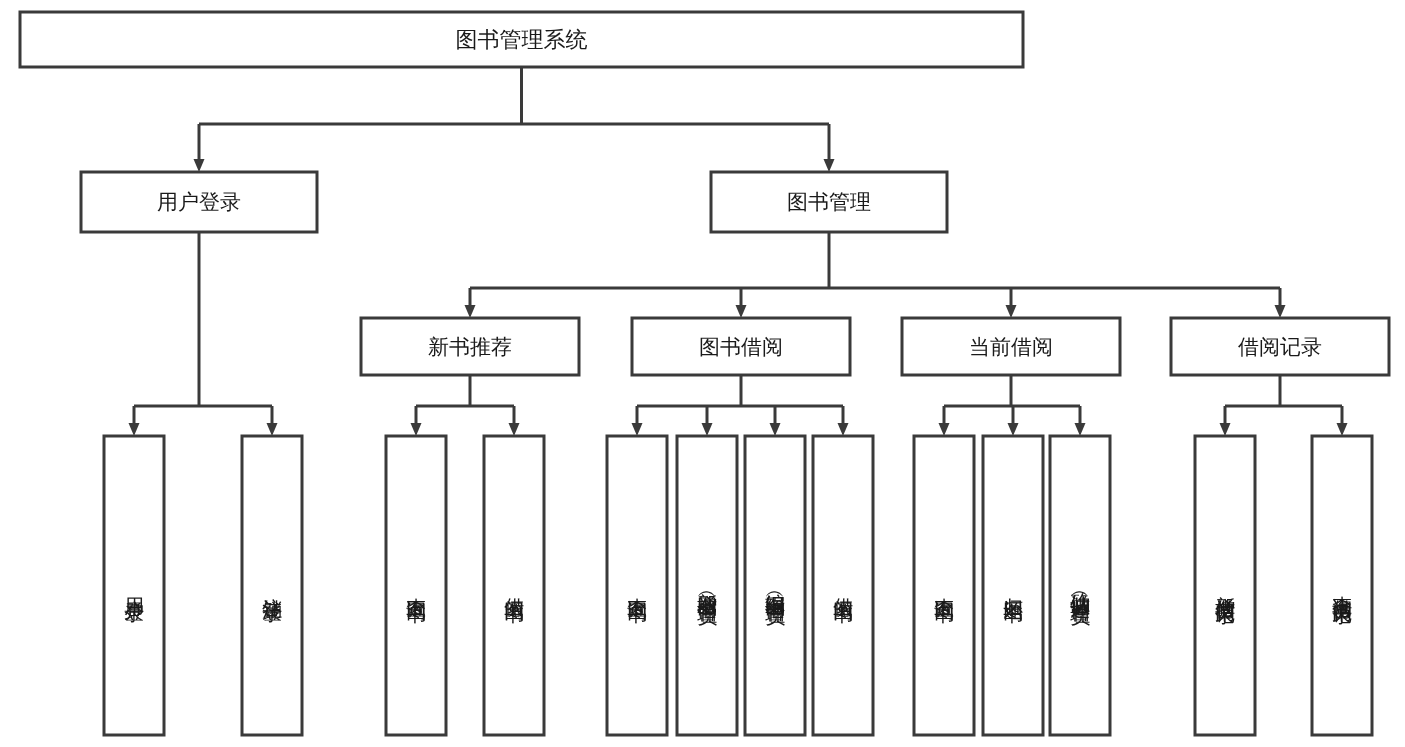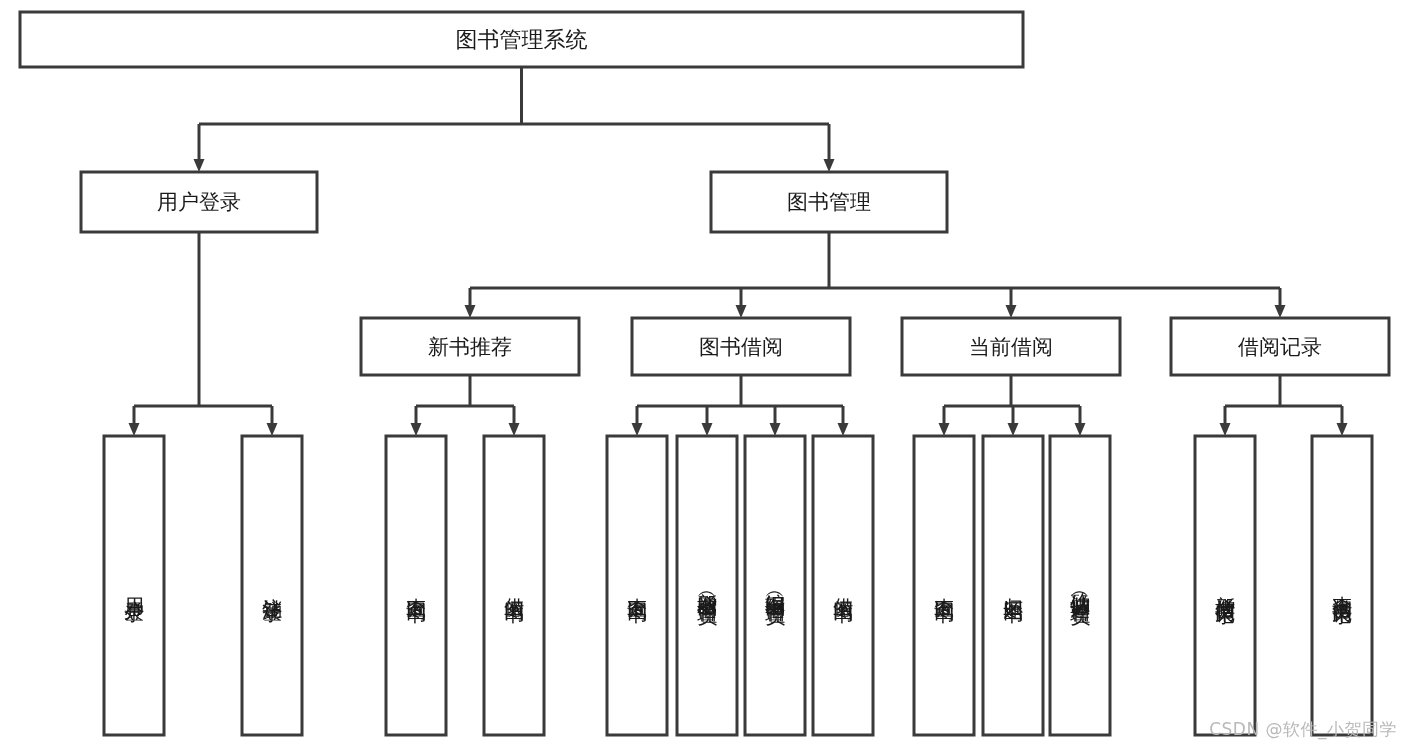--- a/index.html
+++ b/index.html
@@ -190,14 +190,13 @@
       <div class="vlabel" style="left: 607px; top: 436px; width: 60px; height: 299px;">查询图书</div>
       <div class="vlabel" style="left: 677px; top: 436px; width: 60px; height: 299px;">新增图书（管理员）</div>
       <div class="vlabel" style="left: 745px; top: 436px; width: 60px; height: 299px;">编辑图书（管理员）</div>
       <div class="vlabel" style="left: 813px; top: 436px; width: 60px; height: 299px;">借阅图书</div>
       <div class="vlabel" style="left: 914px; top: 436px; width: 60px; height: 299px;">查询图书</div>
       <div class="vlabel" style="left: 983px; top: 436px; width: 60px; height: 299px;">归还图书</div>
       <div class="vlabel" style="left: 1050px; top: 436px; width: 60px; height: 299px;">确认归还（管理员）</div>
       <div class="vlabel" style="left: 1195px; top: 436px; width: 60px; height: 299px;">新增借阅记录</div>
       <div class="vlabel" style="left: 1312px; top: 436px; width: 60px; height: 299px;">查询借阅记录</div>
     </div>
-  <div class="watermark">CSDN @软件_小贺同学</div>
 </div>
 
 </body></html>

